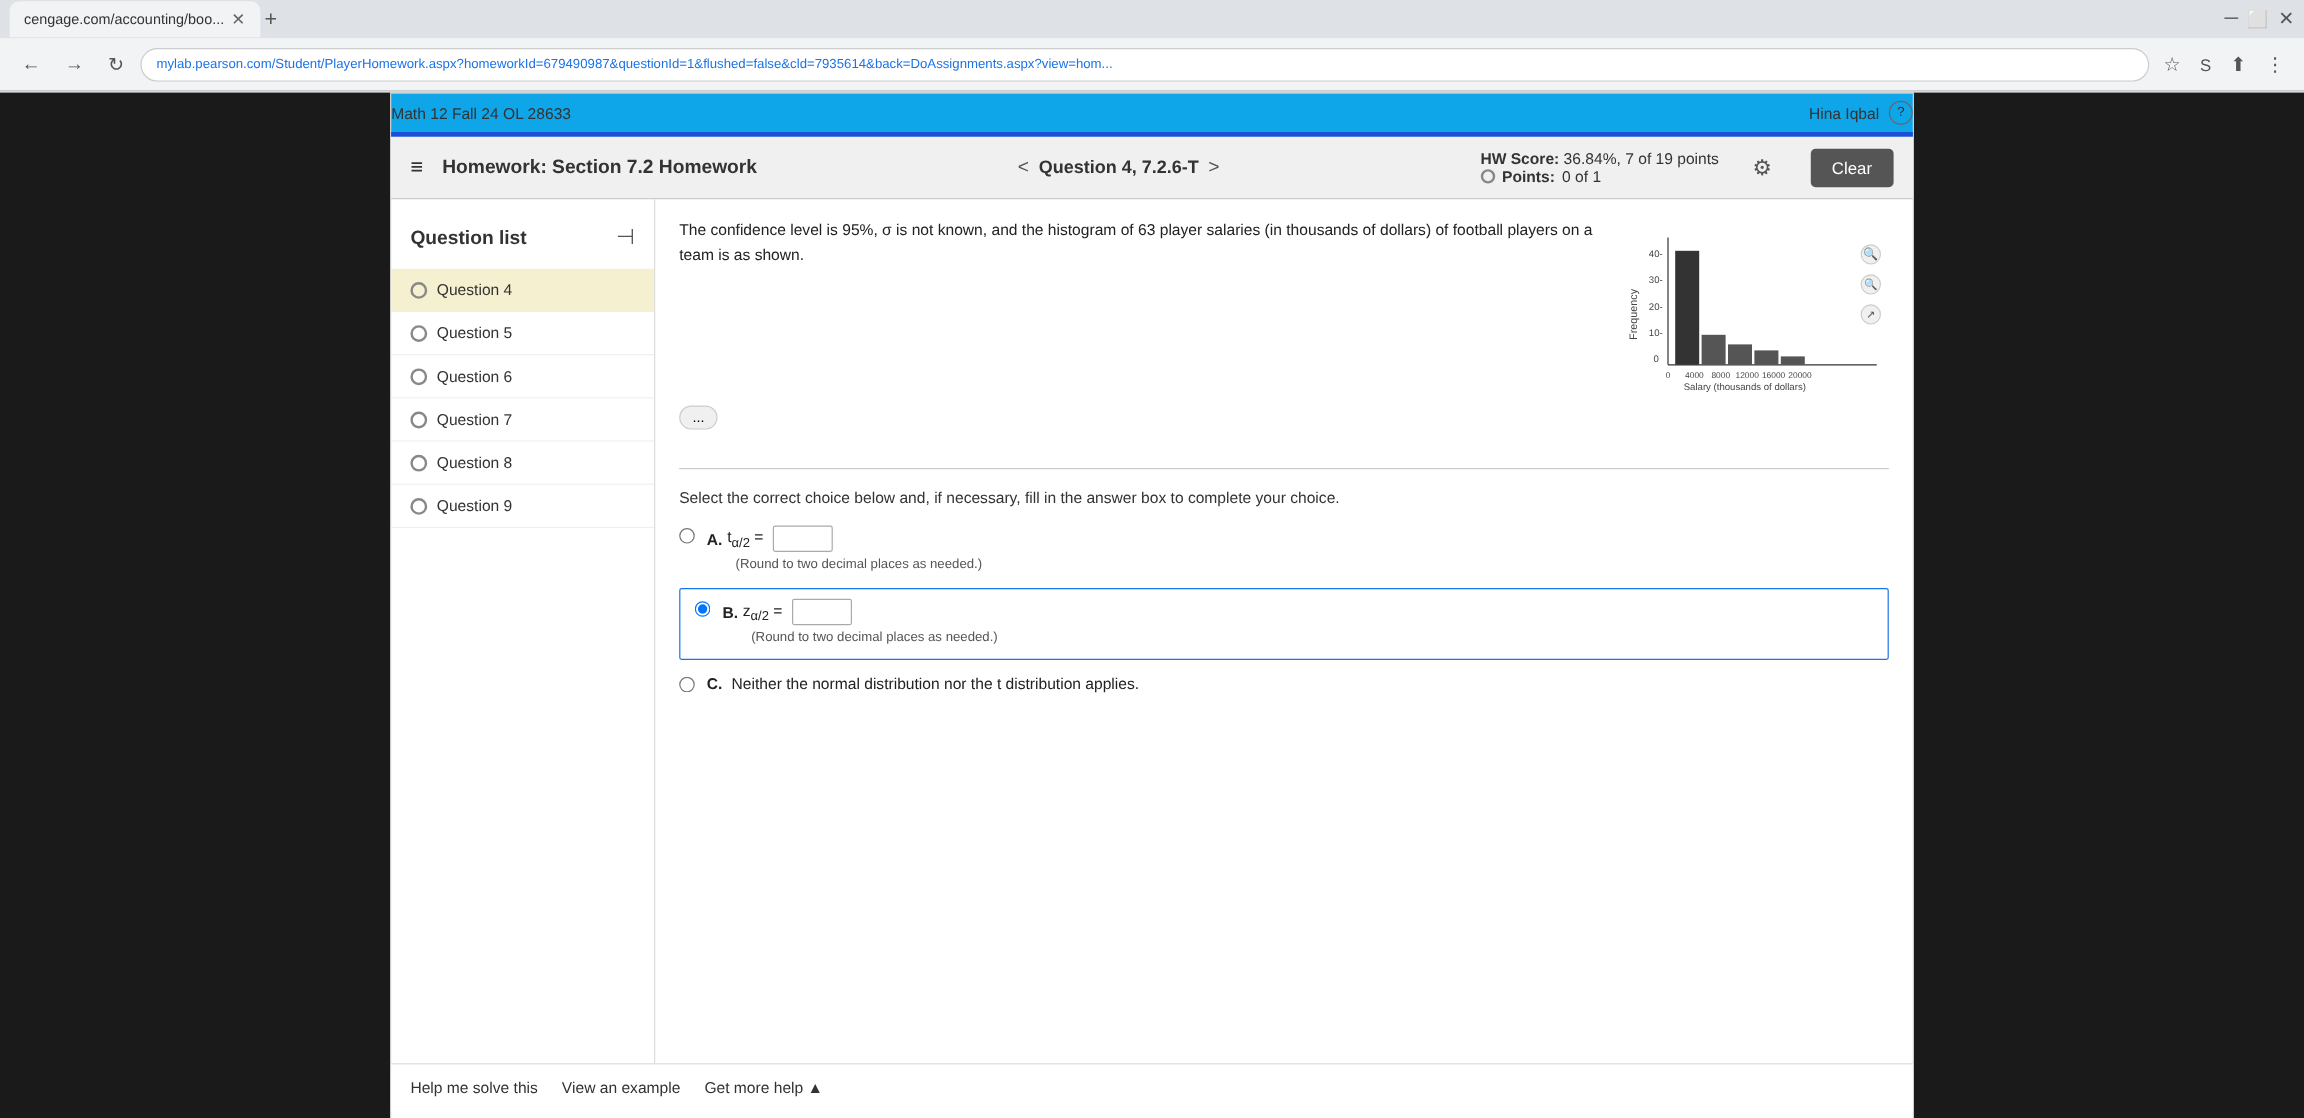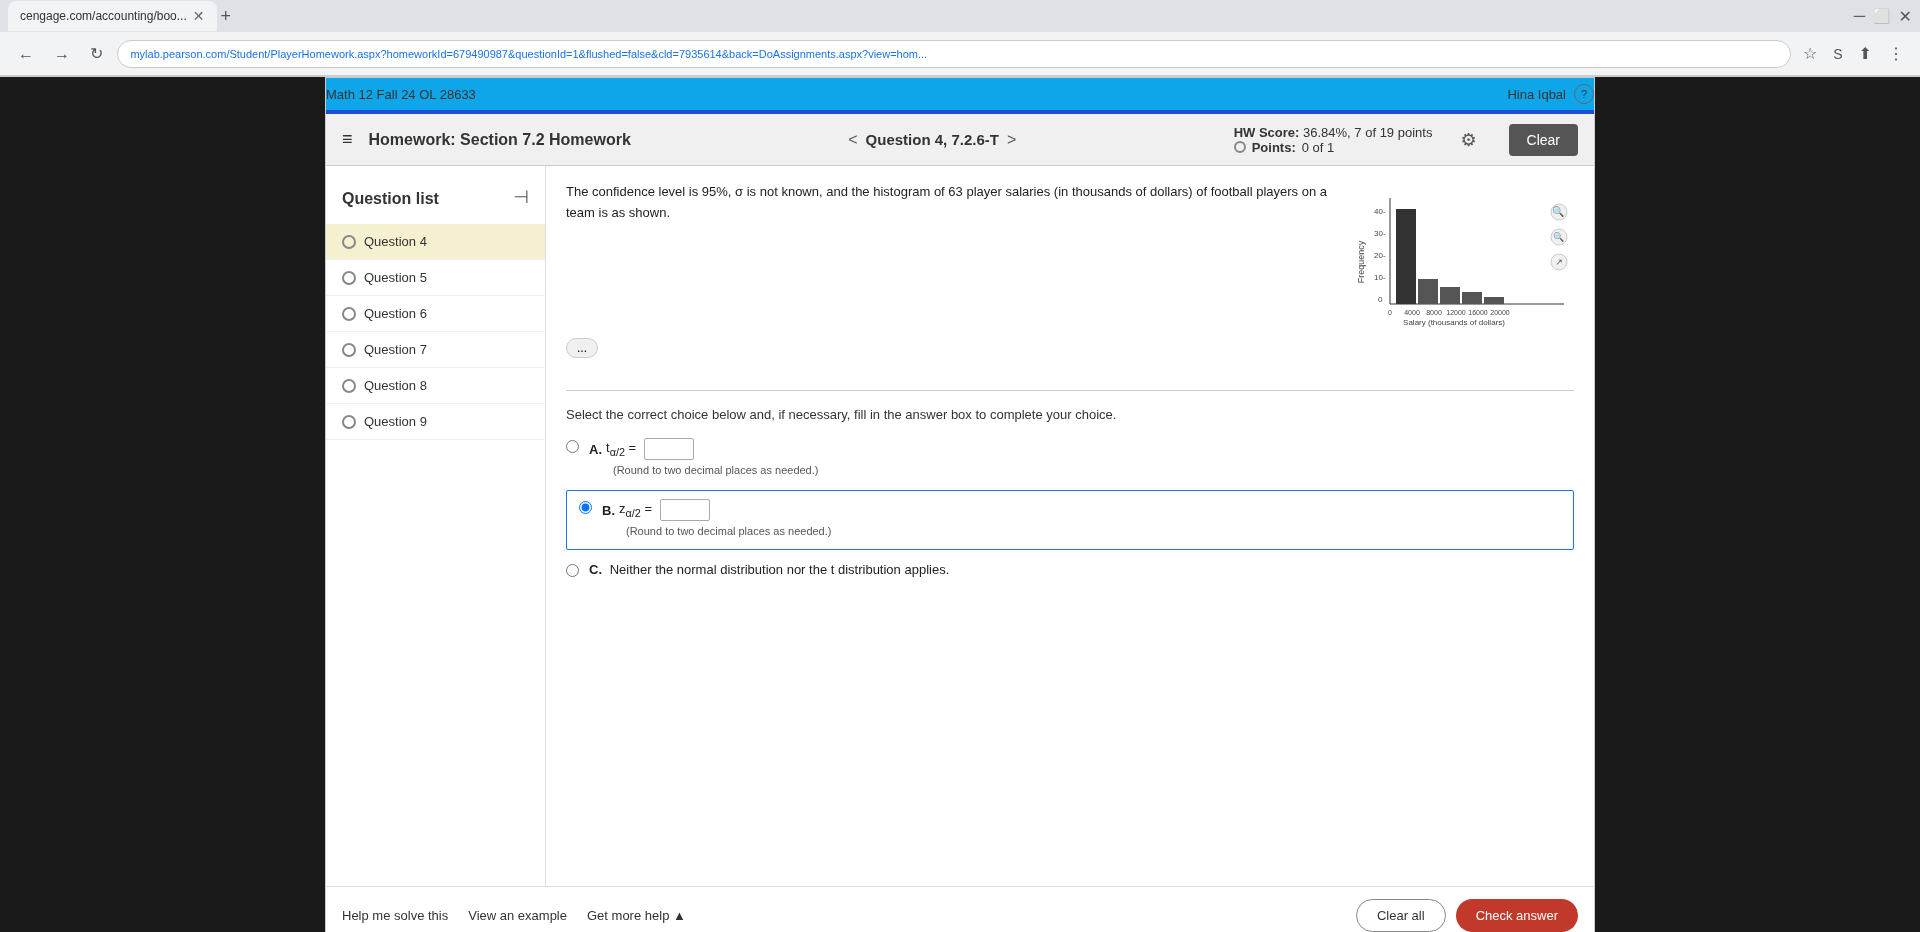--- a/index.html
+++ b/index.html
@@ -262,18 +262,14 @@
           <span style="margin-left:4px;font-size:13px;">Neither the normal distribution nor the t distribution applies.</span>
         </div>
       </div>
     </div>
   </div>
 
   <div class="bottom-bar">
     <a class="bottom-link">Help me solve this</a>
     <a class="bottom-link">View an example</a>
     <a class="bottom-link">Get more help ▲</a>
-    <div class="bottom-right">
-      <button class="clear-btn">Clear all</button>
-      <button class="check-btn">Check answer</button>
-    </div>
   </div>
 </div>
 
 </body></html>

